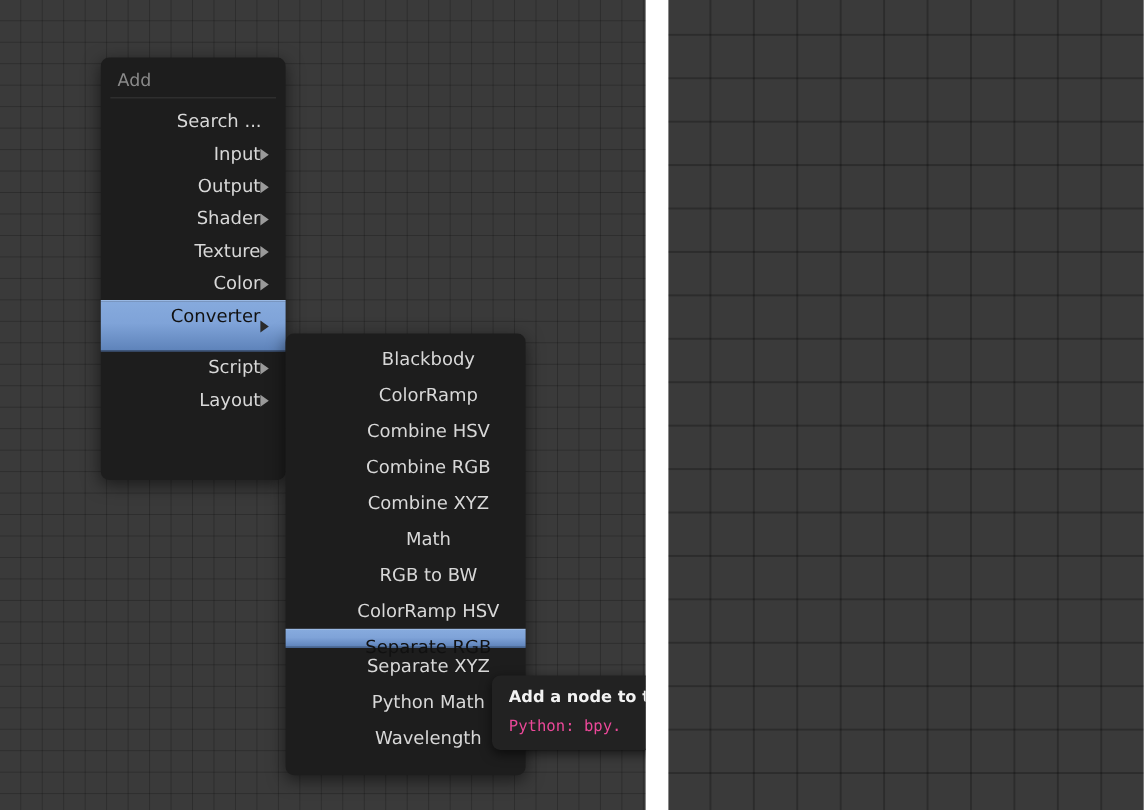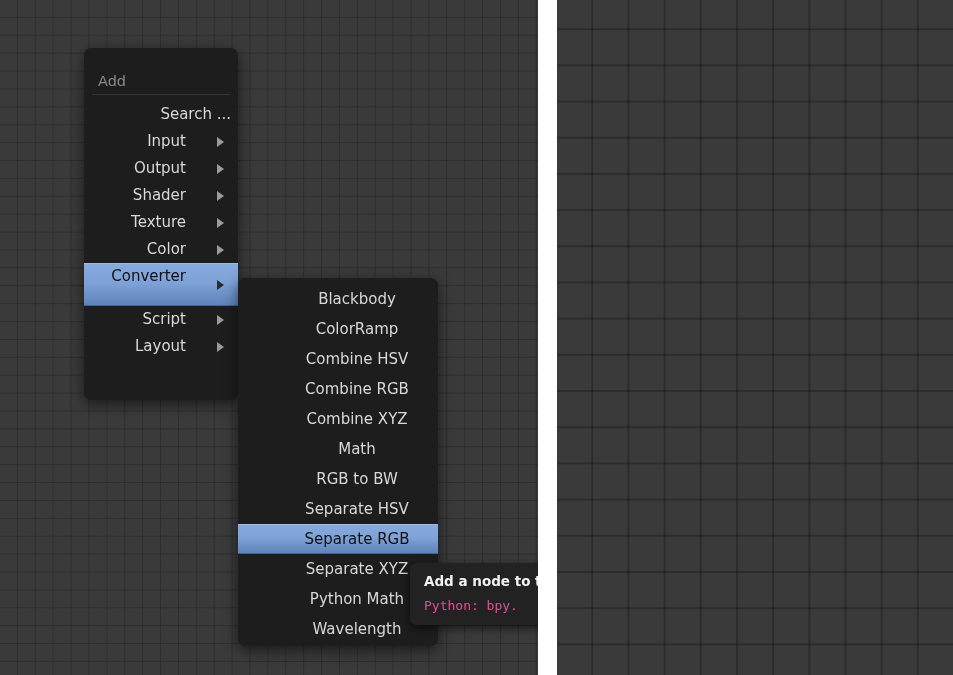--- a/index.html
+++ b/index.html
@@ -70,62 +70,61 @@
     height: 368px;
   }
 
   .menu-title {
     color: #8a8a8a;
     font-size: 14.5px;
     padding: 12px 0 0 14px;
     height: 27px;
     box-sizing: border-box;
     user-select: none;
-    margin-top: 13px;
   }
   .menu-sep {
     height: 1px;
     background: #343434;
     margin: 6px 8px 6px 8px;
   }
 
   .menu-item {
     position: relative;
     height: 27px;
     line-height: 27px;
     color: #d8d8d8;
     font-size: 15px;
-    padding-right: 52px;
+    padding-right: 21px;
     text-align: right;
     white-space: nowrap;
     user-select: none;
     box-sizing: border-box;
   }
-  .menu-item.plain { padding-right: 7px; }
+  .menu-item.plain { padding-right: 20px; }
 
   #converter-submenu .menu-item {
     text-align: center;
     padding-left: 46px;
     padding-right: 8px;
     height: 30px;
     line-height: 30px;
   }
 
   .menu-item .lbl { display: inline-block; }
 
   .menu-item.selected {
     background: linear-gradient(to bottom, #86aadd 0%, #7fa3d8 45%, #5e83ba 100%);
     color: #111111;
     border-top: 1px solid #9ab9e4;
     border-bottom: 1px solid #46638f;
     height: 43px;
     line-height: 25px;
   }
   #converter-submenu .menu-item.selected {
-    height: 30px;
+    height: 16px;
     line-height: 28px;
   }
 
   .submenu-arrow {
     position: absolute;
     right: 14px;
     top: 50%;
     margin-top: -5px;
     width: 0;
     height: 0;
@@ -229,21 +228,21 @@
     <div class="menu-item">
       <span class="lbl">Combine XYZ</span>
     </div>
     <div class="menu-item">
       <span class="lbl">Math</span>
     </div>
     <div class="menu-item">
       <span class="lbl">RGB to BW</span>
     </div>
     <div class="menu-item">
-      <span class="lbl">Separate HSV</span>
+      <span class="lbl">ColorRamp HSV</span>
     </div>
     <div class="menu-item selected">
       <span class="lbl">Separate RGB</span>
     </div>
     <div class="menu-item">
       <span class="lbl">Separate XYZ</span>
     </div>
     <div class="menu-item">
       <span class="lbl">Python Math</span>
     </div>

